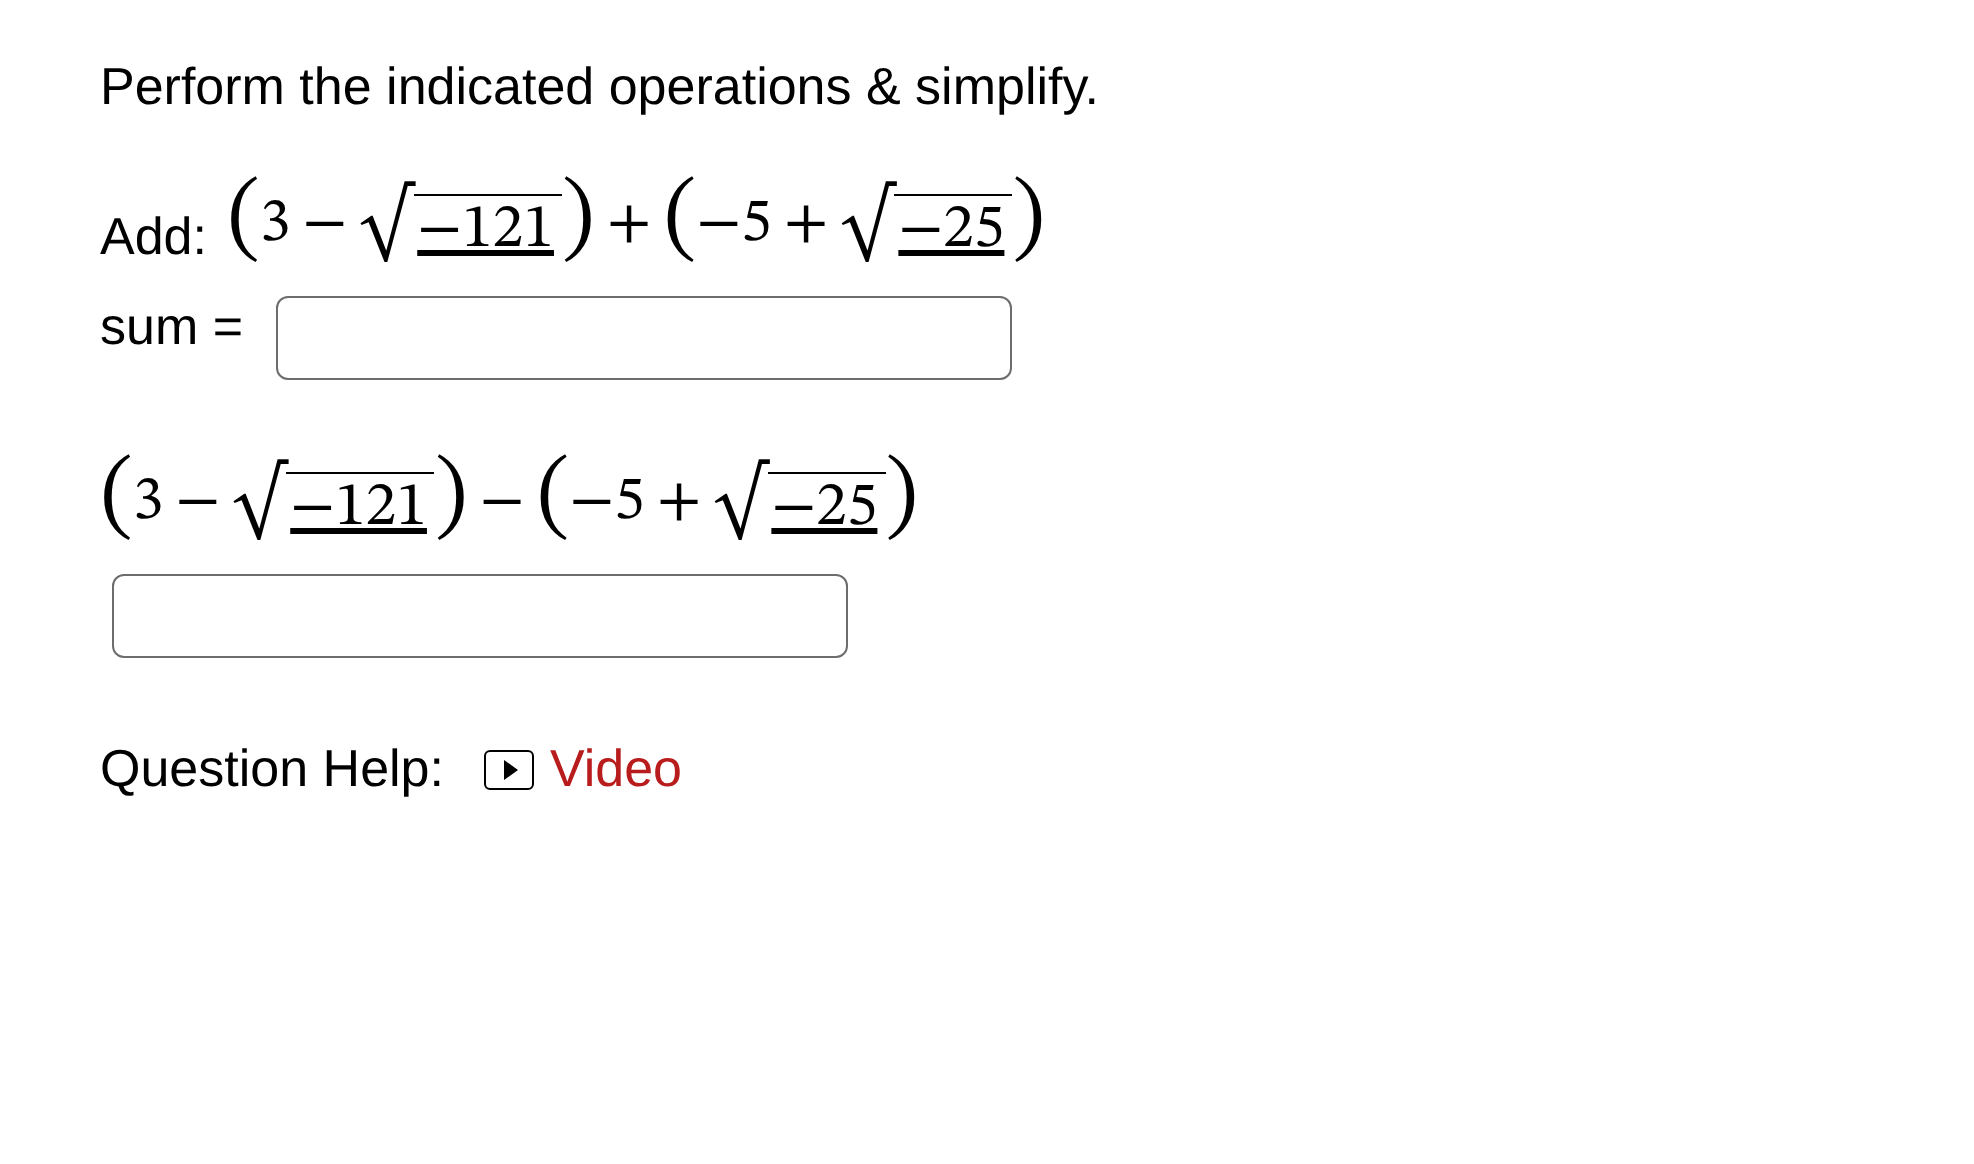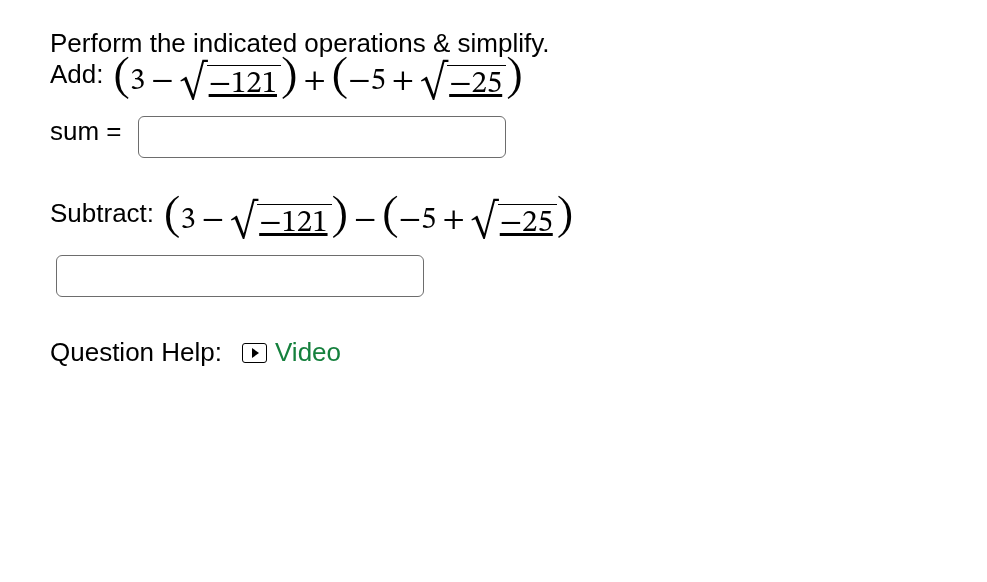--- a/index.html
+++ b/index.html
@@ -10,24 +10,25 @@
     body {
       font-family: 'Lucida Sans', 'Lucida Sans Unicode', 'Lucida Grande', Verdana, sans-serif;
       font-size: 26px;
       color: #000;
       padding: 28px 50px;
       width: 987px;
       height: 582px;
       background: #fff;
     }
     .instruction {
+      margin-bottom: 32px;
     }
     .problem-row {
       display: flex;
-      align-items: flex-start;
+      align-items: flex-end;
       margin-bottom: 14px;
     }
     .math {
       font-family: 'Cambria Math', 'STIX Two Math', 'Times New Roman', serif;
       font-size: 31px;
       display: inline-flex;
       align-items: center;
       white-space: nowrap;
     }
     .label {
@@ -51,21 +52,21 @@
     }
     .help-row {
       display: flex;
       align-items: flex-start;
       margin-top: 8px;
     }
     .help-label {
       margin-right: 20px;
     }
     .video-link {
-      color: #15803d;
+      color: #b91c1c;
       display: inline-flex;
       align-items: center;
       cursor: pointer;
     }
     .video-icon-wrap {
       border: 1.6px solid #000;
       border-radius: 3px;
       width: 25px;
       height: 20px;
       display: inline-flex;
@@ -136,21 +137,20 @@
     <span class="paren">)</span>
   </span>
 </div>
 
 <div class="input-row">
   <span class="label">sum =</span>
   <input type="text" class="input-box" value="" style="">
 </div>
 
 <div class="problem-row">
-  <span class="label">Subtract:</span>
   <span class="math">
     <span class="paren">(</span>
     <span>3</span>
     <span class="op">−</span>
     <span class="sqrt">
       <span class="surd">√</span>
       <span class="radicand">−121</span>
     </span>
     <span class="paren">)</span>
     <span class="op">−</span>

